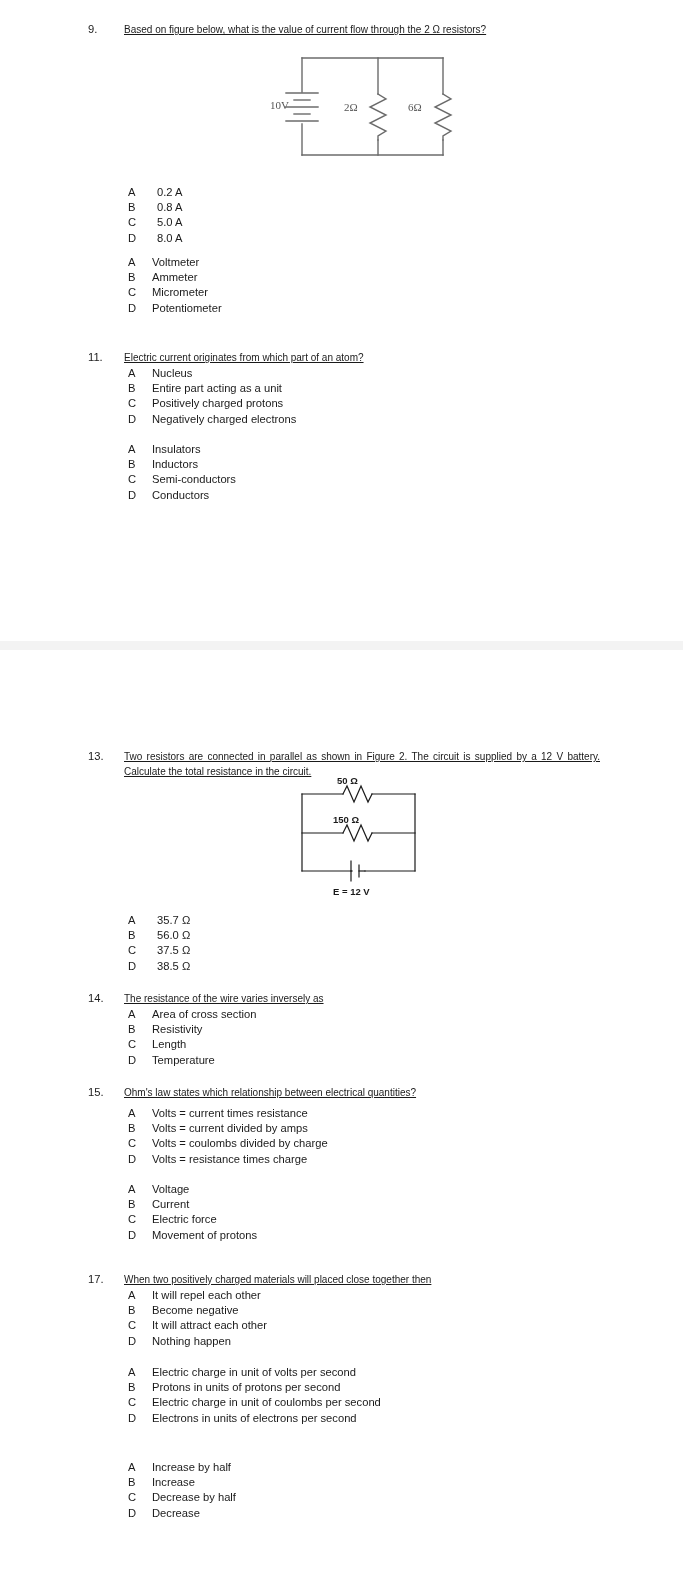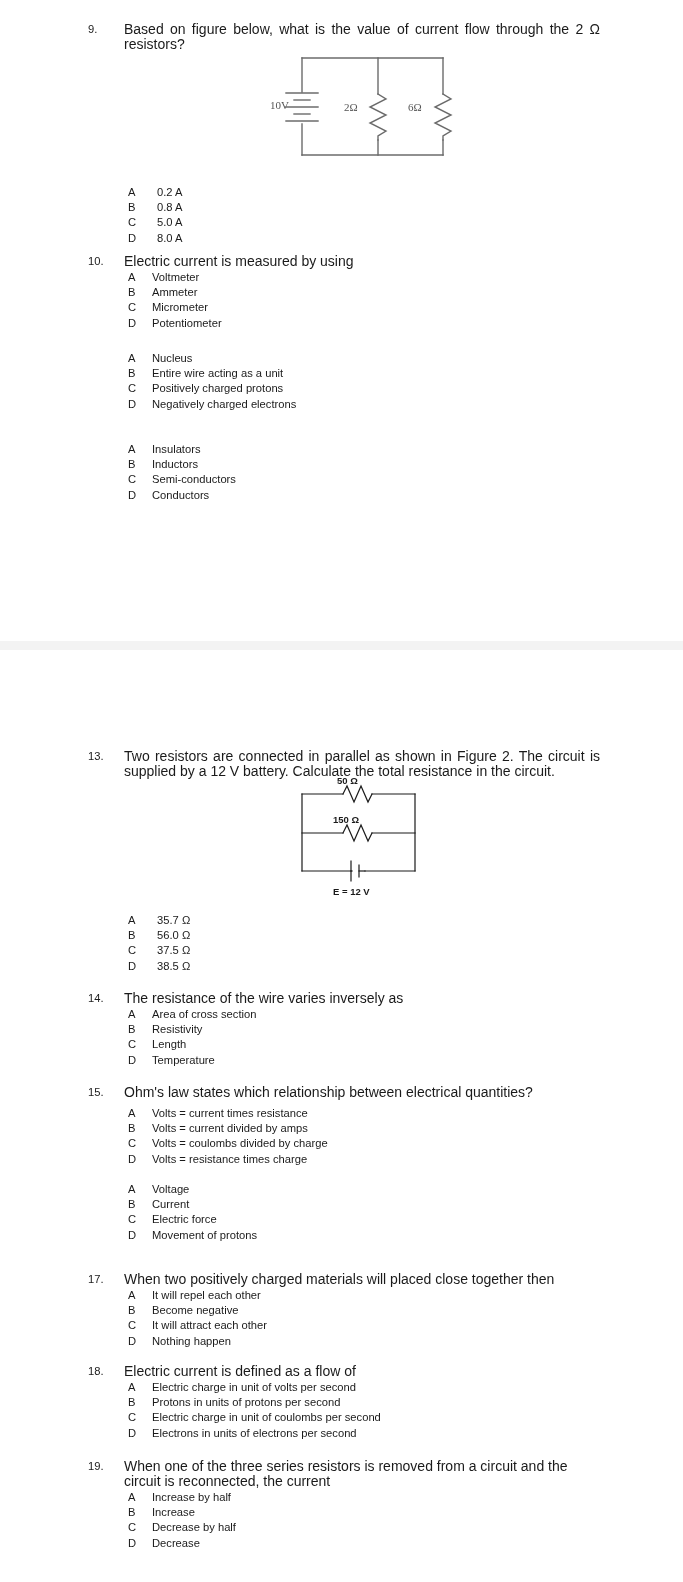--- a/index.html
+++ b/index.html
@@ -42,25 +42,26 @@
   }
   .qnum {
     width: 36px;
     flex: 0 0 36px;
     font-size: 11.2px;
     line-height: 15px;
     color: #1a1a1a;
   }
   .qtext {
     flex: 1 1 auto;
-    font-size: 14px;
+    font-size: 10px;
     line-height: 15px;
     text-align: justify;
     text-justify: inter-word;
     color: #1a1a1a;
+    text-decoration: underline;
   }
   .qtext.nojust {
     text-align: left;
   }
 
   
   .options {
     margin-top: 1px;
     padding-left: 40px;
   }
@@ -150,24 +151,20 @@
         <span class="opt-text">5.0 A</span>
       </div>
       <div class="opt">
         <span class="opt-letter">D</span>
         <span class="opt-text">8.0 A</span>
       </div>
     </div>
   </div>
 
   <div class="qblock" style="top:254px;">
-    <div class="qhead">
-      <div class="qnum">10.</div>
-      <div class="qtext nojust">Electric current is measured by using</div>
-    </div>
     <div class="options">
       <div class="opt">
         <span class="opt-letter">A</span>
         <span class="opt-text">Voltmeter</span>
       </div>
       <div class="opt">
         <span class="opt-letter">B</span>
         <span class="opt-text">Ammeter</span>
       </div>
       <div class="opt">
@@ -175,28 +172,32 @@
         <span class="opt-text">Micrometer</span>
       </div>
       <div class="opt">
         <span class="opt-letter">D</span>
         <span class="opt-text">Potentiometer</span>
       </div>
     </div>
   </div>
 
   <div class="qblock" style="top:350px;">
+    <div class="qhead">
+      <div class="qnum">11.</div>
+      <div class="qtext nojust">Electric current originates from which part of an atom?</div>
+    </div>
     <div class="options">
       <div class="opt">
         <span class="opt-letter">A</span>
         <span class="opt-text">Nucleus</span>
       </div>
       <div class="opt">
         <span class="opt-letter">B</span>
-        <span class="opt-text">Entire wire acting as a unit</span>
+        <span class="opt-text">Entire part acting as a unit</span>
       </div>
       <div class="opt">
         <span class="opt-letter">C</span>
         <span class="opt-text">Positively charged protons</span>
       </div>
       <div class="opt">
         <span class="opt-letter">D</span>
         <span class="opt-text">Negatively charged electrons</span>
       </div>
     </div>
@@ -373,24 +374,20 @@
         <span class="opt-text">It will attract each other</span>
       </div>
       <div class="opt">
         <span class="opt-letter">D</span>
         <span class="opt-text">Nothing happen</span>
       </div>
     </div>
   </div>
 
   <div class="qblock" style="top:1364px;">
-    <div class="qhead">
-      <div class="qnum">18.</div>
-      <div class="qtext nojust">Electric current is defined as a flow of</div>
-    </div>
     <div class="options">
       <div class="opt">
         <span class="opt-letter">A</span>
         <span class="opt-text">Electric charge in unit of volts per second</span>
       </div>
       <div class="opt">
         <span class="opt-letter">B</span>
         <span class="opt-text">Protons in units of protons per second</span>
       </div>
       <div class="opt">
@@ -398,24 +395,20 @@
         <span class="opt-text">Electric charge in unit of coulombs per second</span>
       </div>
       <div class="opt">
         <span class="opt-letter">D</span>
         <span class="opt-text">Electrons in units of electrons per second</span>
       </div>
     </div>
   </div>
 
   <div class="qblock" style="top:1459px;">
-    <div class="qhead">
-      <div class="qnum">19.</div>
-      <div class="qtext nojust">When one of the three series resistors is removed from a circuit and the circuit is reconnected, the current</div>
-    </div>
     <div class="options">
       <div class="opt">
         <span class="opt-letter">A</span>
         <span class="opt-text">Increase by half</span>
       </div>
       <div class="opt">
         <span class="opt-letter">B</span>
         <span class="opt-text">Increase</span>
       </div>
       <div class="opt">

